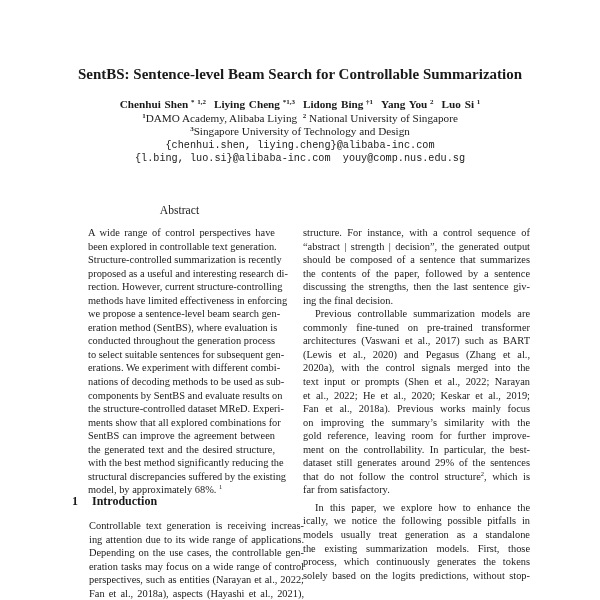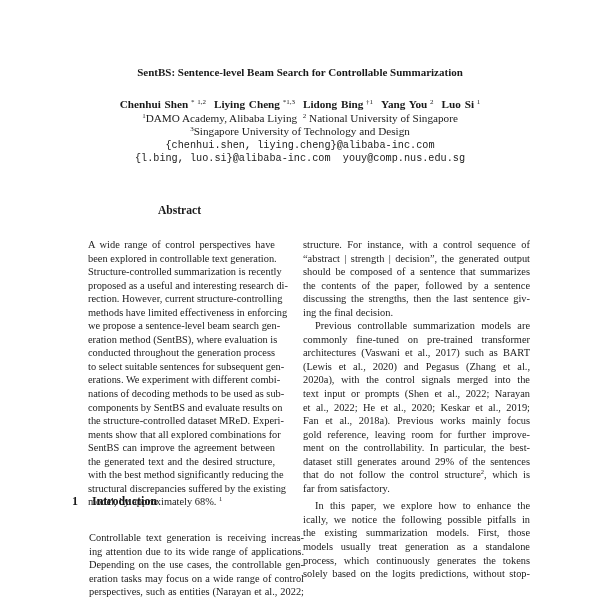--- a/index.html
+++ b/index.html
@@ -1,35 +1,35 @@
 <!DOCTYPE html>
 <html><head>
 <meta charset="utf-8">
 <style>
   html, body { margin:0; padding:0; background:#ffffff; }
   body { width:600px; height:600px; overflow:hidden; position:relative;
          font-family:"Liberation Serif", "DejaVu Serif", serif; color:#1a1a1a; }
   .page { position:absolute; left:0; top:0; width:600px; height:600px; }
   .title { position:absolute; top:66px; left:0; width:600px; text-align:center;
-           font-weight:bold; font-size:11px; letter-spacing:0; }
+           font-weight:bold; font-size:15px; letter-spacing:0; }
   .authors { position:absolute; top:98px; left:0; width:600px; text-align:center;
              font-size:11.2px; line-height:13.5px; }
   .authors .names { font-weight:bold; word-spacing:1px; }
   .authors .names span { margin:0 4px; }
-  .authors sup { font-size:7px; font-weight:normal; vertical-align:4px; line-height:0; }
+  .authors sup { font-size:7px; font-weight:bold; vertical-align:4px; line-height:0; }
   .authors .mono { font-family:"Liberation Mono", "DejaVu Sans Mono", monospace; font-size:10.2px; }
-  .col { position:absolute; font-size:10.4px; line-height:13.55px; text-align:justify;margin-top:12px; }
+  .col { position:absolute; font-size:10.4px; line-height:13.55px; text-align:justify; }
   .col .line { display:block; text-align:justify; text-align-last:justify; white-space:nowrap; height:13.55px; }
   .col .line.last { text-align-last:left; }
   .col .line.indent { text-indent:12px; }
   .left-abs { left:88px; top:226px; width:187px; }
   .left-intro { left:89px; top:519px; width:215px; }
   .right { left:303px; top:226px; width:227px; }
   .abs-head { position:absolute; left:72px; top:204px; width:215px; text-align:center;
-              font-weight:bold; font-size:11.6px; }
+              font-weight:normal; font-size:11.6px; }
   .sec-head { position:absolute; left:72px; top:494px; font-weight:bold; font-size:12px; }
   .sec-head .num { display:inline-block; width:20px; }
   sup.fn { font-size:6.5px; vertical-align:4px; line-height:0; }
 </style>
 </head>
 <body>
 
 <div class="page">
 
   <div class="title">SentBS: Sentence-level Beam Search for Controllable Summarization</div>
@@ -92,26 +92,27 @@
       <span class="line">discussing the strengths, then the last sentence giv-</span>
       <span class="line last">ing the final decision.</span>
       <span class="line indent">Previous controllable summarization models are</span>
       <span class="line">commonly fine-tuned on pre-trained transformer</span>
       <span class="line">architectures (Vaswani et al., 2017) such as BART</span>
       <span class="line">(Lewis et al., 2020) and Pegasus (Zhang et al.,</span>
       <span class="line">2020a), with the control signals merged into the</span>
       <span class="line">text input or prompts (Shen et al., 2022; Narayan</span>
       <span class="line">et al., 2022; He et al., 2020; Keskar et al., 2019;</span>
       <span class="line">Fan et al., 2018a). Previous works mainly focus</span>
+      <span class="line">on improving the summary’s similarity with the</span>
       <span class="line">gold reference, leaving room for further improve-</span>
       <span class="line">ment on the controllability. In particular, the best-</span>
       <span class="line">dataset still generates around 29% of the sentences</span>
       <span class="line">that do not follow the control structure<sup class="fn">2</sup>, which is</span>
       <span class="line last">far from satisfactory.</span>
       <span style="display: block; height: 4px;"></span>
       <span class="line indent">In this paper, we explore how to enhance the</span>
       <span class="line">ically, we notice the following possible pitfalls in</span>
+      <span class="line">models usually treat generation as a standalone</span>
       <span class="line">the existing summarization models. First, those</span>
-      <span class="line">models usually treat generation as a standalone</span>
       <span class="line">process, which continuously generates the tokens</span>
       <span class="line">solely based on the logits predictions, without stop-</span>
     </div>
 </div>
 
 </body></html>

